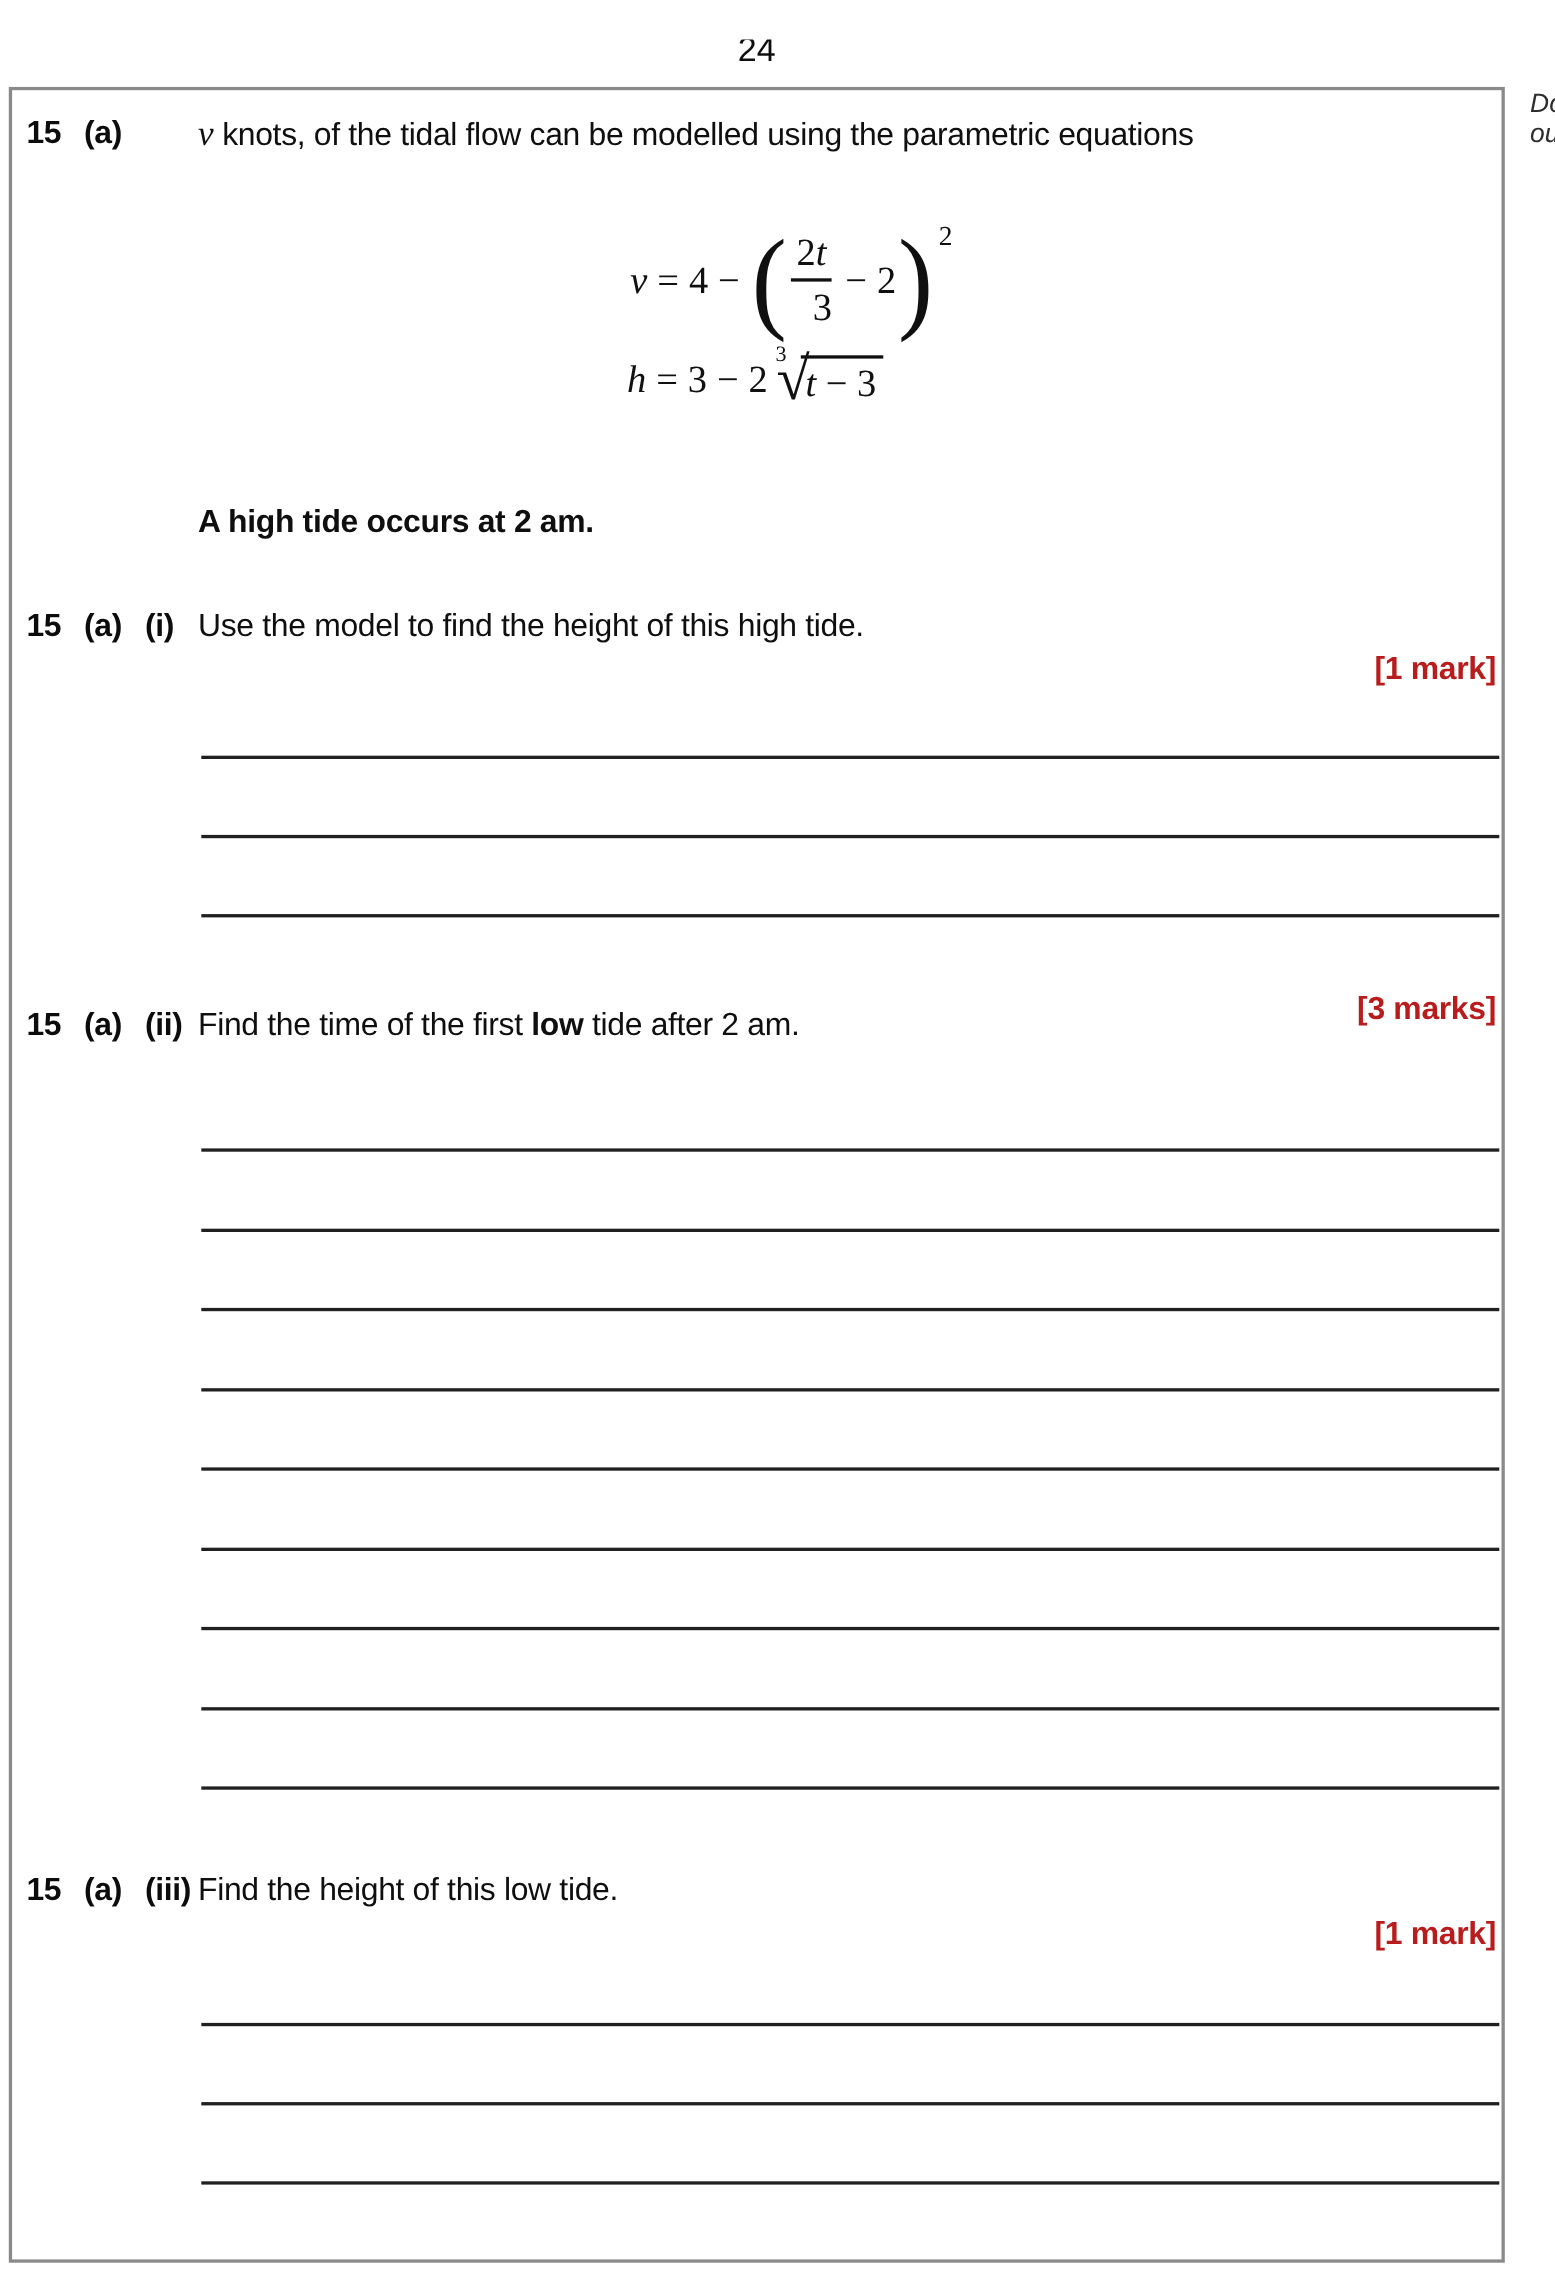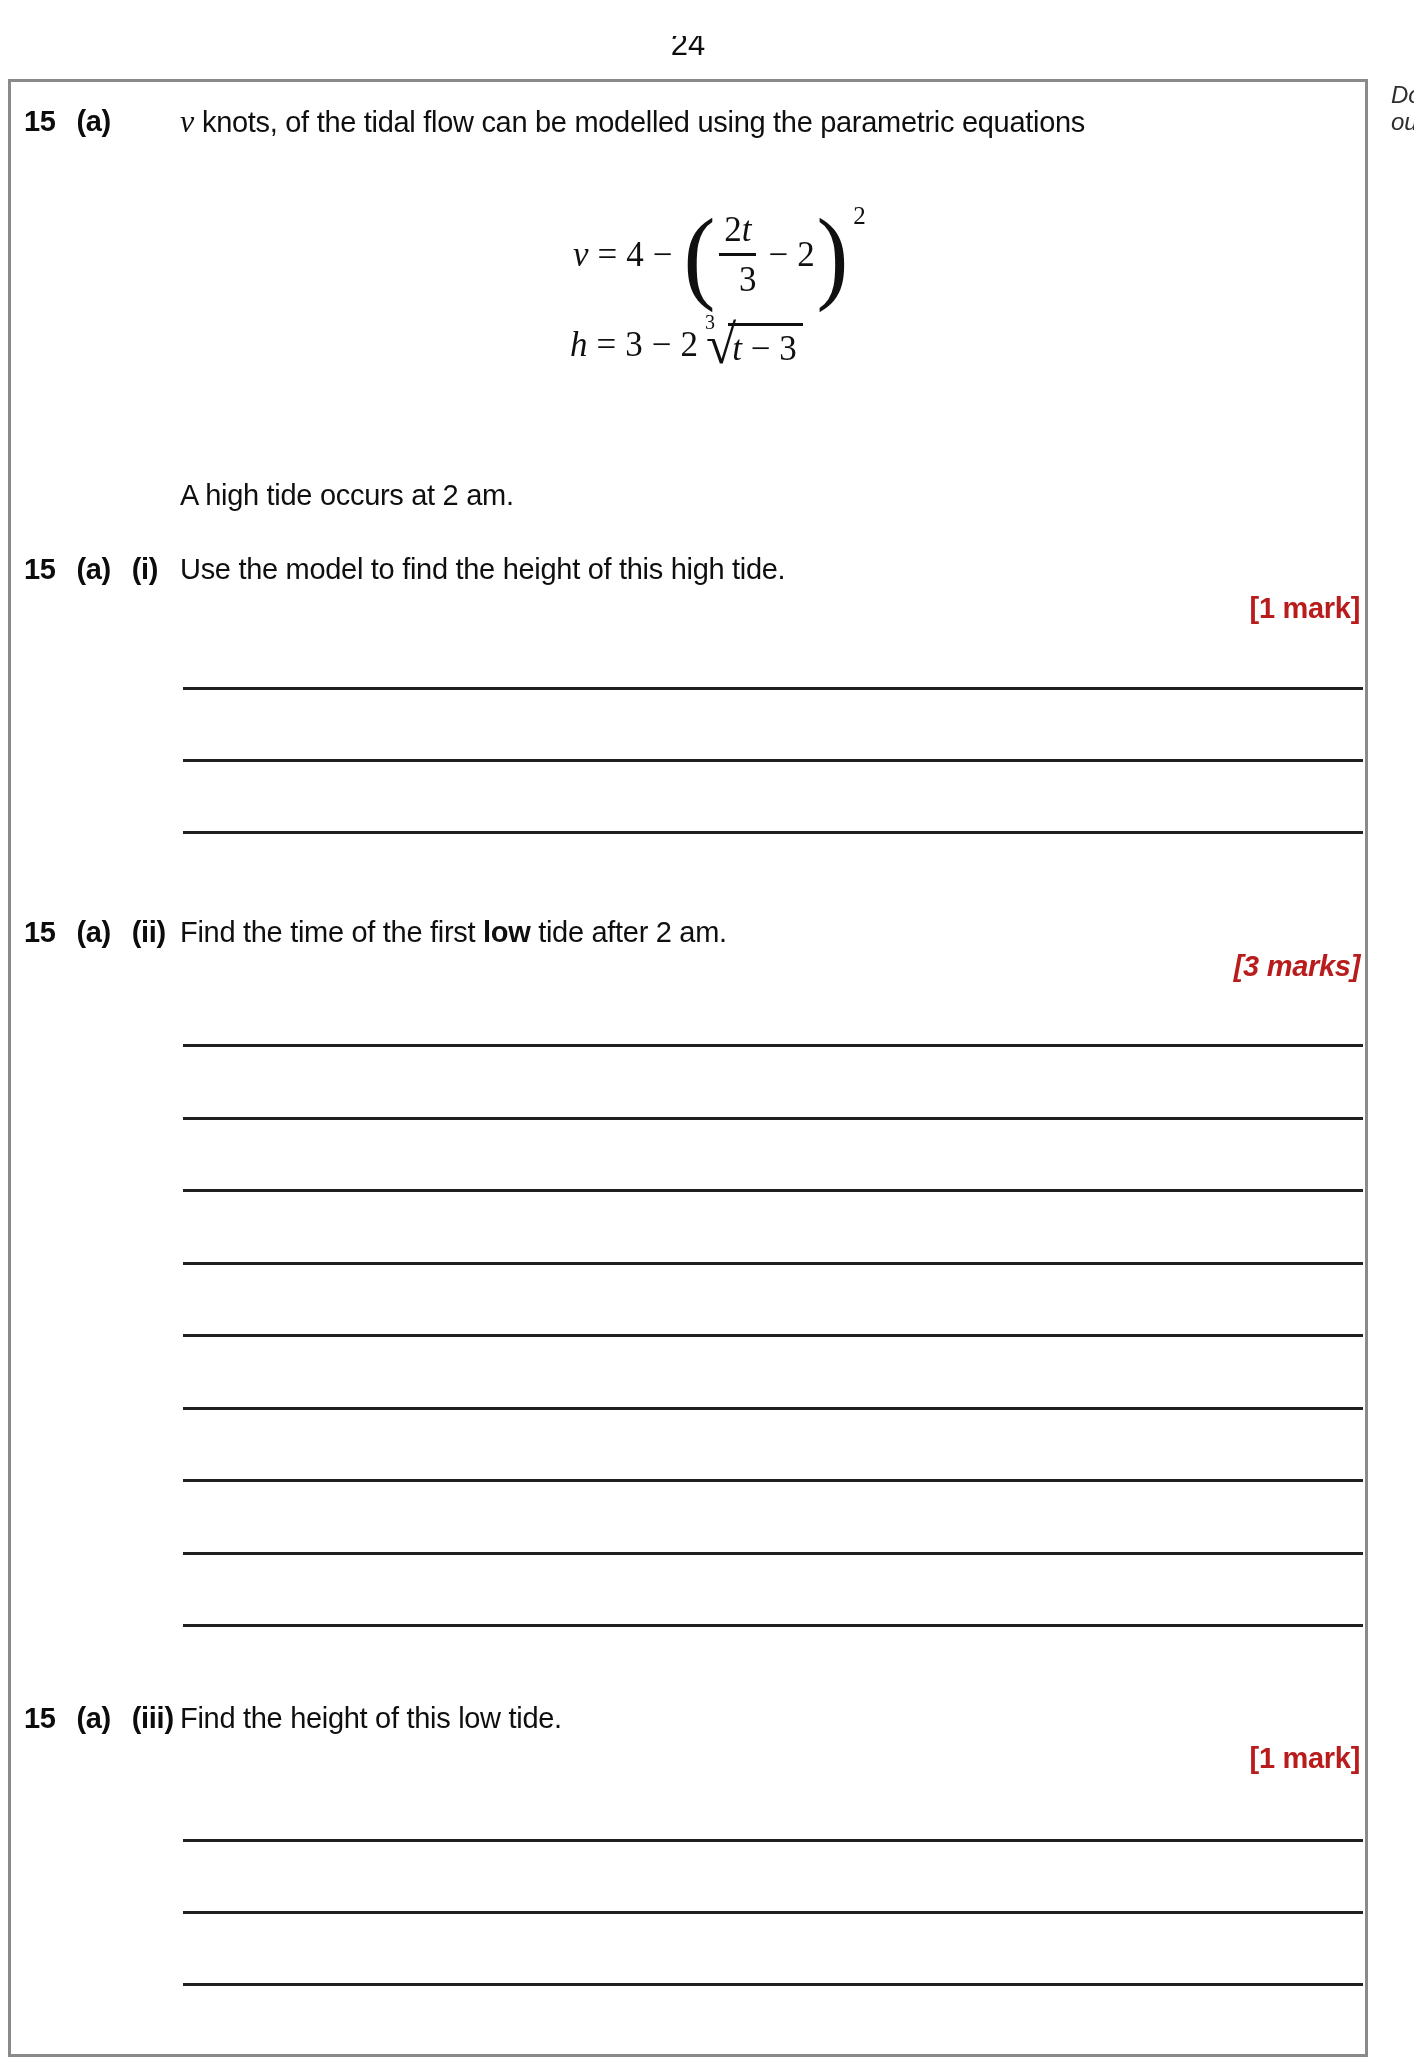--- a/index.html
+++ b/index.html
@@ -99,21 +99,21 @@
     <span>3</span>
     <span class="op">−</span>
     <span>2</span>
     <span class="root">
       <span class="rindex">3</span>
       <span class="rsign">√</span>
       <span class="radicand"><span class="st-i">t</span><span> − 3</span></span>
     </span>
   </div>
 
-  <div class="tline" style="position:absolute;left:180px;top:440px;">A high tide occurs at 2 am.</div>
+  <div class="tline" style="position:absolute;left:180px;top:420px;font-weight:bold;">A high tide occurs at 2 am.</div>
 
   <div class="row" style="top:514px;">
     <span class="qlabel">
       <span>15</span>
       <span>(a)</span>
       <span>(i)</span>
     </span>
     <div class="prompt tline"><span>Use the model to find the height of this high tide.</span></div>
   </div>
   <div class="marks" style="top:553px;">[1 mark]</div>
@@ -124,21 +124,21 @@
     </div>
 
   <div class="row" style="top:877px;">
     <span class="qlabel">
       <span>15</span>
       <span>(a)</span>
       <span>(ii)</span>
     </span>
     <div class="prompt tline"><span>Find the time of the first </span><span class="st-b">low</span><span> tide after 2 am.</span></div>
   </div>
-  <div class="marks" style="top:911px;font-style:italic;">[3 marks]</div>
+  <div class="marks" style="top:862px;">[3 marks]</div>
   <div class="linesblock" style="top:1008px;">
       <div class="ansline" style="top: 0px;"></div>
       <div class="ansline" style="top: 73px;"></div>
       <div class="ansline" style="top: 145px;"></div>
       <div class="ansline" style="top: 218px;"></div>
       <div class="ansline" style="top: 290px;"></div>
       <div class="ansline" style="top: 363px;"></div>
       <div class="ansline" style="top: 435px;"></div>
       <div class="ansline" style="top: 508px;"></div>
       <div class="ansline" style="top: 580px;"></div>

